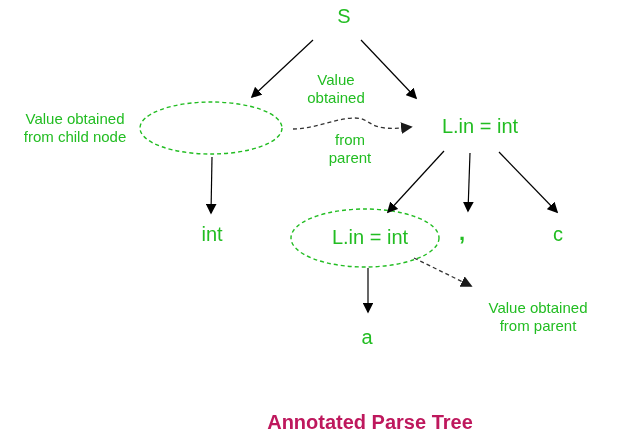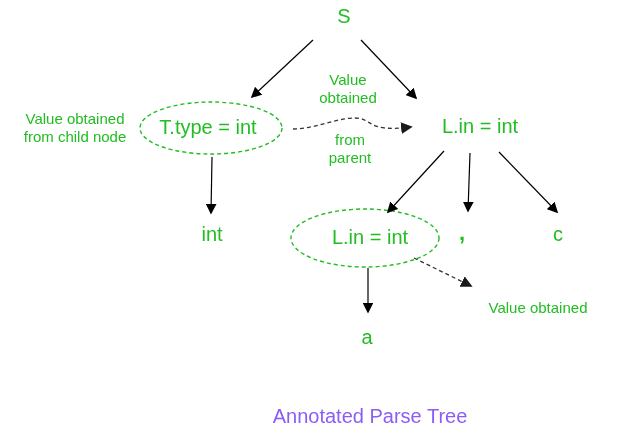--- a/index.html
+++ b/index.html
@@ -37,24 +37,25 @@
     font-size: 15px;
     line-height: 1.2;
   }
   .comma-text {
     font-size: 22px;
     font-weight: bold;
   }
   .caption {
     position: absolute;
     transform: translateX(-50%);
-    color: #8b5cf6;
+    color: #be185d;
     font-size: 20px;
-    font-weight: normal;
+    font-weight: bold;
     white-space: nowrap;
+    margin-top: 6px;
   }
 </style>
 </head>
 <body>
 
 <div class="canvas">
 
   <svg class="arrow-layer" width="617" height="437" viewBox="0 0 617 437" xmlns="http://www.w3.org/2000/svg">
     <defs>
       <marker id="arrowBlack" viewBox="0 0 10 10" refX="8.5" refY="5" markerWidth="9" markerHeight="9" orient="auto-start-reverse">
@@ -75,48 +76,48 @@
     <line x1="470" y1="153" x2="468" y2="211" stroke="#000000" stroke-width="1.2" marker-end="url(#arrowBlack)"></line>
     <line x1="499" y1="152" x2="557" y2="212" stroke="#000000" stroke-width="1.2" marker-end="url(#arrowBlack)"></line>
     <line x1="368" y1="268" x2="368" y2="312" stroke="#000000" stroke-width="1.2" marker-end="url(#arrowBlack)"></line>
 
     <path d="M293,129 C315,129 335,118 355,118 C368,118 370,127 385,128 C395,129 402,128 411,127" fill="none" stroke="#333333" stroke-width="1.3" stroke-dasharray="4 3" marker-end="url(#arrowDark)"></path>
     <line x1="414" y1="258" x2="471" y2="286" stroke="#333333" stroke-width="1.3" stroke-dasharray="4 3" marker-end="url(#arrowDark)"></line>
   </svg>
 
   <div class="label node-text" style="left:344px; top:6px;">S</div>
 
-  <div class="label node-text" style="left:208px; top:117px;">T.type = int</div>
 
   <div class="label node-text" style="left:480px; top:116px;">L.in = int</div>
 
   <div class="label node-text" style="left:370px; top:227px;">L.in = int</div>
 
   <div class="label node-text" style="left:212px; top:224px;text-align:center;">int</div>
 
   <div class="label comma-text" style="left:462px; top:222px;">,</div>
 
   <div class="label node-text" style="left:558px; top:224px;">c</div>
 
   <div class="label node-text" style="left:367px; top:327px;">a</div>
 
   <div class="label annot-text" style="left:75px; top:110px;">
     <div>Value obtained</div>
     <div>from child node</div>
   </div>
 
-  <div class="label annot-text" style="left:348px; top:71px;">
+  <div class="label annot-text" style="left:336px; top:71px;">
     <div>Value</div>
     <div>obtained</div>
   </div>
 
   <div class="label annot-text" style="left:350px; top:131px;">
     <div>from</div>
     <div>parent</div>
   </div>
 
   <div class="label annot-text" style="left:538px; top:299px;">
     <div>Value obtained</div>
+    <div>from parent</div>
   </div>
 
   <div class="caption" style="left:370px; top:405px;">Annotated Parse Tree</div>
 
 </div>
 
 </body></html>

